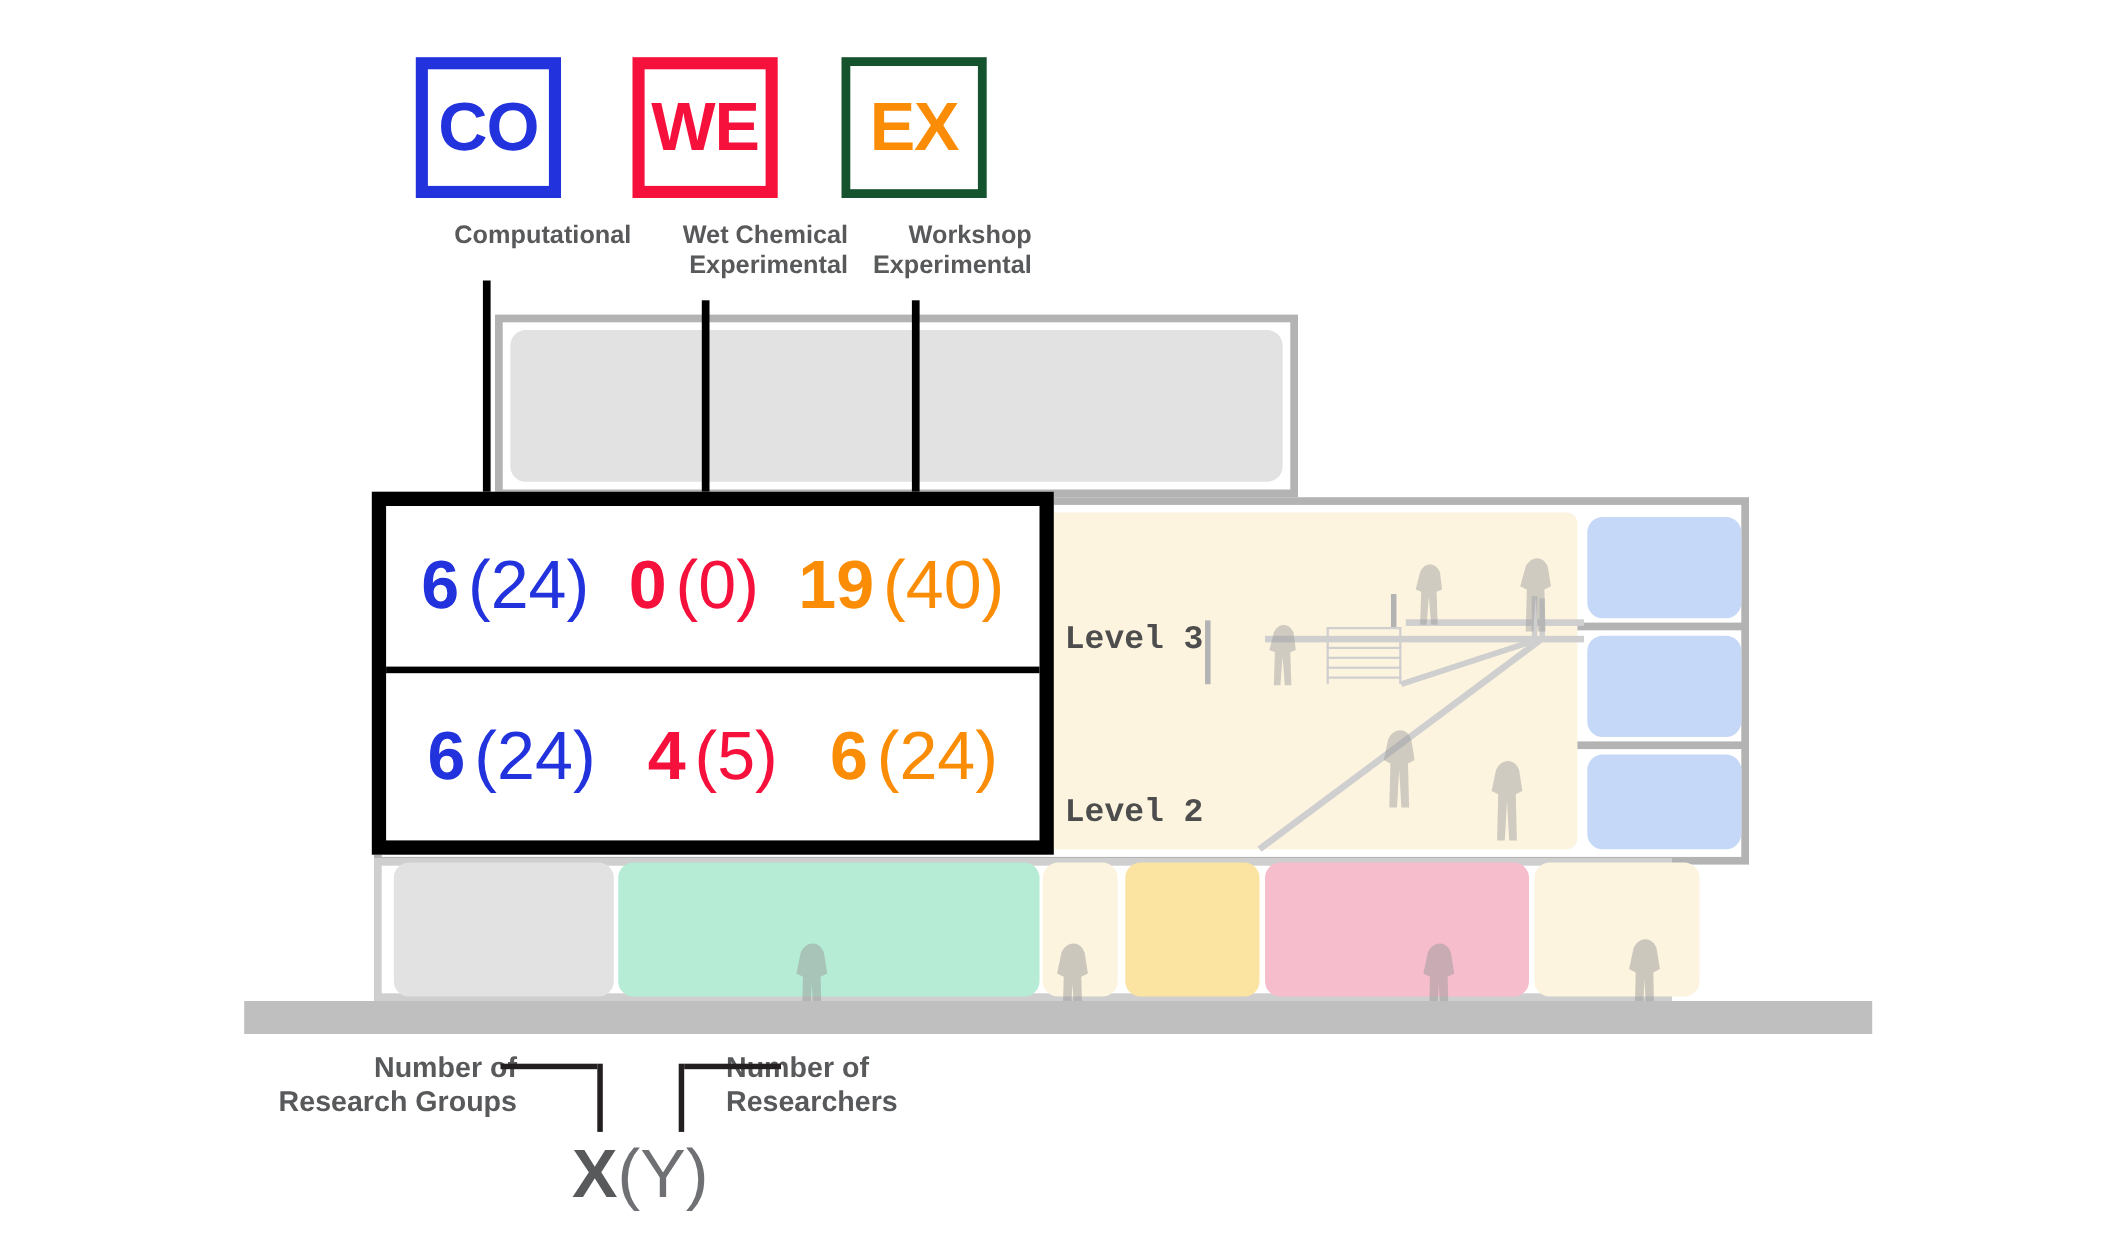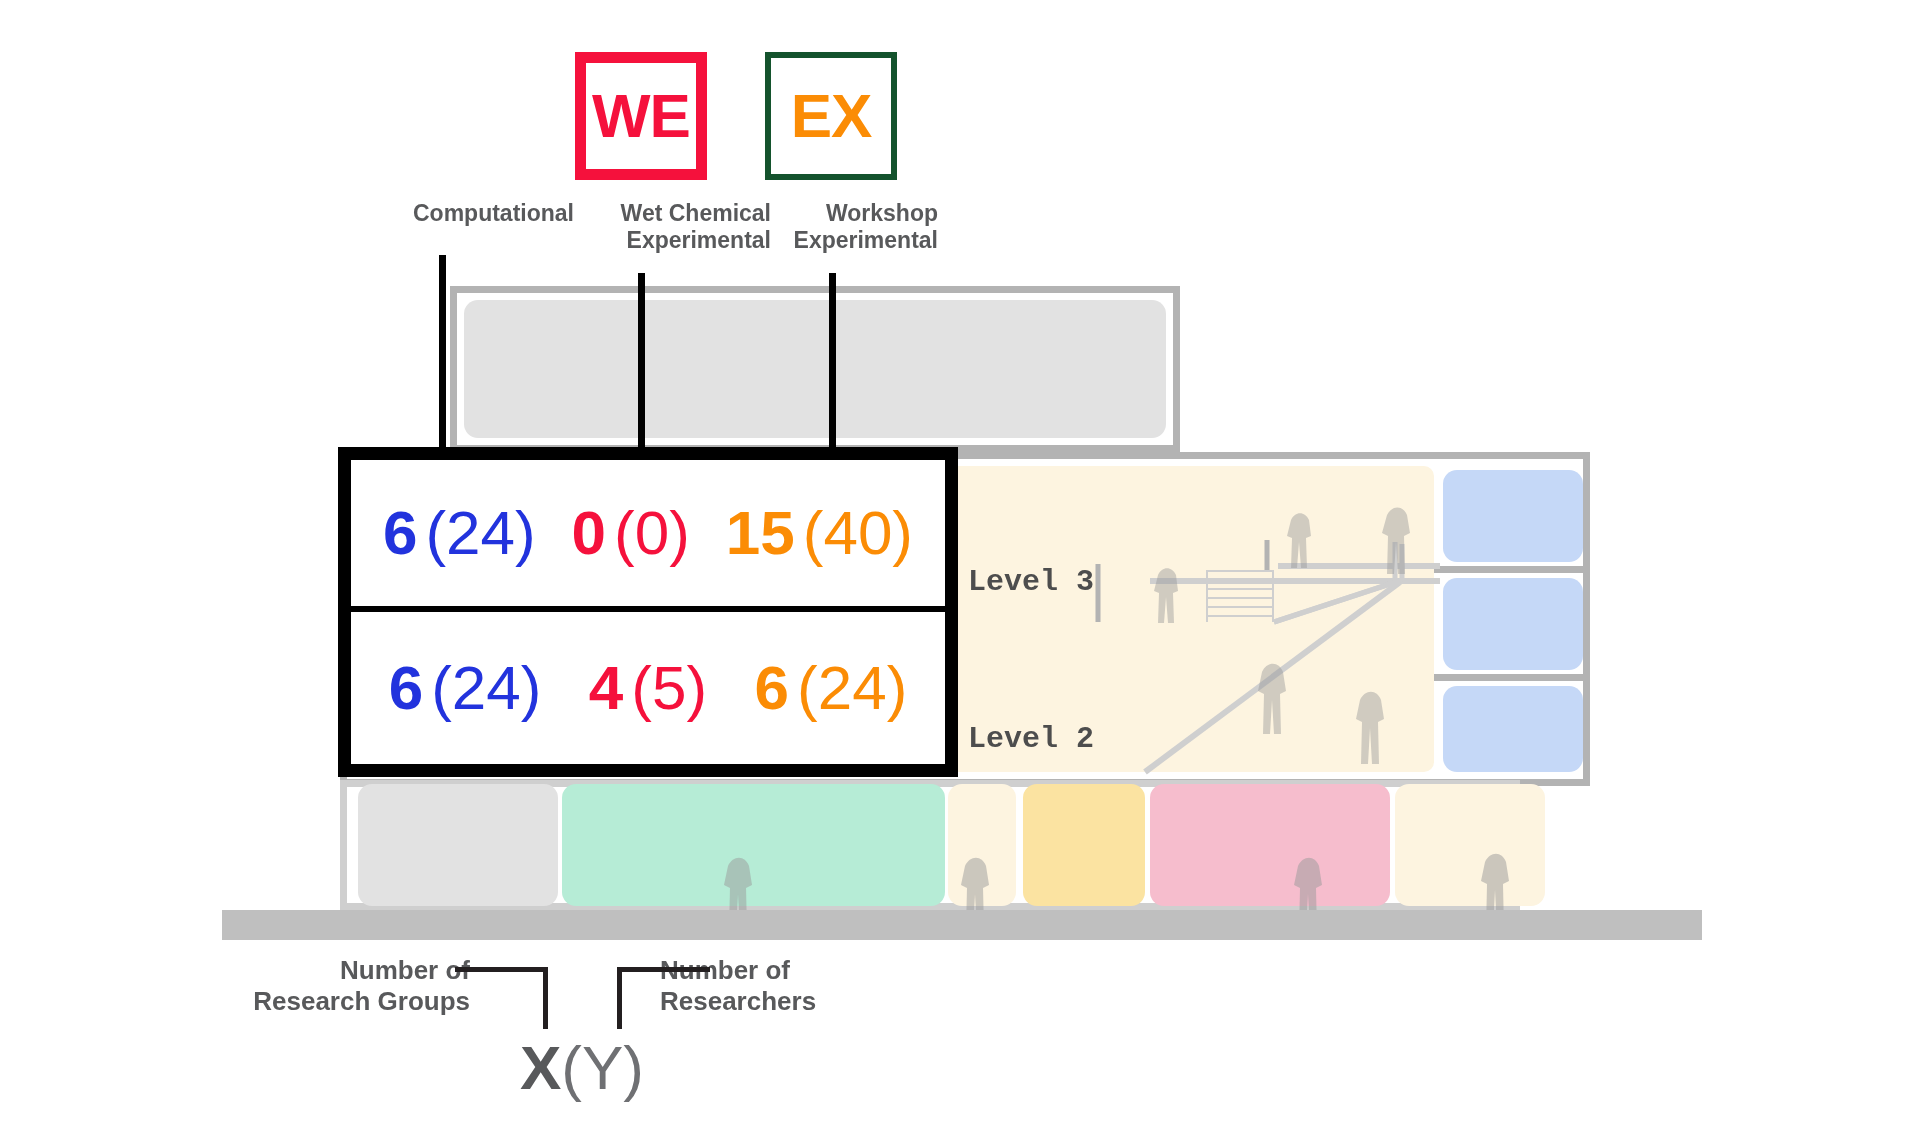--- a/index.html
+++ b/index.html
@@ -207,52 +207,53 @@
       <path d="M1485 862 c5-11 17-11 21 0 l3 19 -6 3 1 46 -7 0 -2-40 -2 40 -7 0 1-46 -6-3z"></path>
     </g>
   </svg>
 
   <div class="ground" style="left:222px;top:910px;width:1480px;height:30px;"></div>
 
   <div class="connector" style="left:439px;top:255px;height:200px;"></div>
   <div class="connector" style="left:638px;top:273px;height:182px;"></div>
   <div class="connector" style="left:829px;top:273px;height:182px;"></div>
 
+  <div class="keybox" style="left:378px;top:52px;border:11px solid #2233dd;color:#2233dd;">CO</div>
   <div class="keylabel" style="left:314px;top:200px;">
     <div>Computational</div>
   </div>
 
   <div class="keybox" style="left:575px;top:52px;border:11px solid #f5113c;color:#f5113c;">WE</div>
   <div class="keylabel" style="left:511px;top:200px;">
     <div>Wet Chemical</div>
     <div>Experimental</div>
   </div>
 
-  <div class="keybox" style="left:765px;top:52px;border:6px solid #14532d;color:#fb8c05;">EX</div>
+  <div class="keybox" style="left:765px;top:52px;border:8px solid #14532d;color:#fb8c05;">EX</div>
   <div class="keylabel" style="left:678px;top:200px;">
     <div>Workshop</div>
     <div>Experimental</div>
   </div>
 
   <div class="levellabel" style="left:968px;top:565px;">Level 3</div>
   <div class="levellabel" style="left:968px;top:722px;">Level 2</div>
 
   <div id="datatable">
 
     <div class="trow first">
       <div class="cell">
         <span class="grp c-co">6</span>
         <span class="res c-co">(24)</span>
       </div>
       <div class="cell">
         <span class="grp c-we">0</span>
         <span class="res c-we">(0)</span>
       </div>
       <div class="cell">
-        <span class="grp c-ex">15</span>
+        <span class="grp c-ex">19</span>
         <span class="res c-ex">(40)</span>
       </div>
     </div>
 
     <div class="trow">
       <div class="cell">
         <span class="grp c-co">6</span>
         <span class="res c-co">(24)</span>
       </div>
       <div class="cell">

